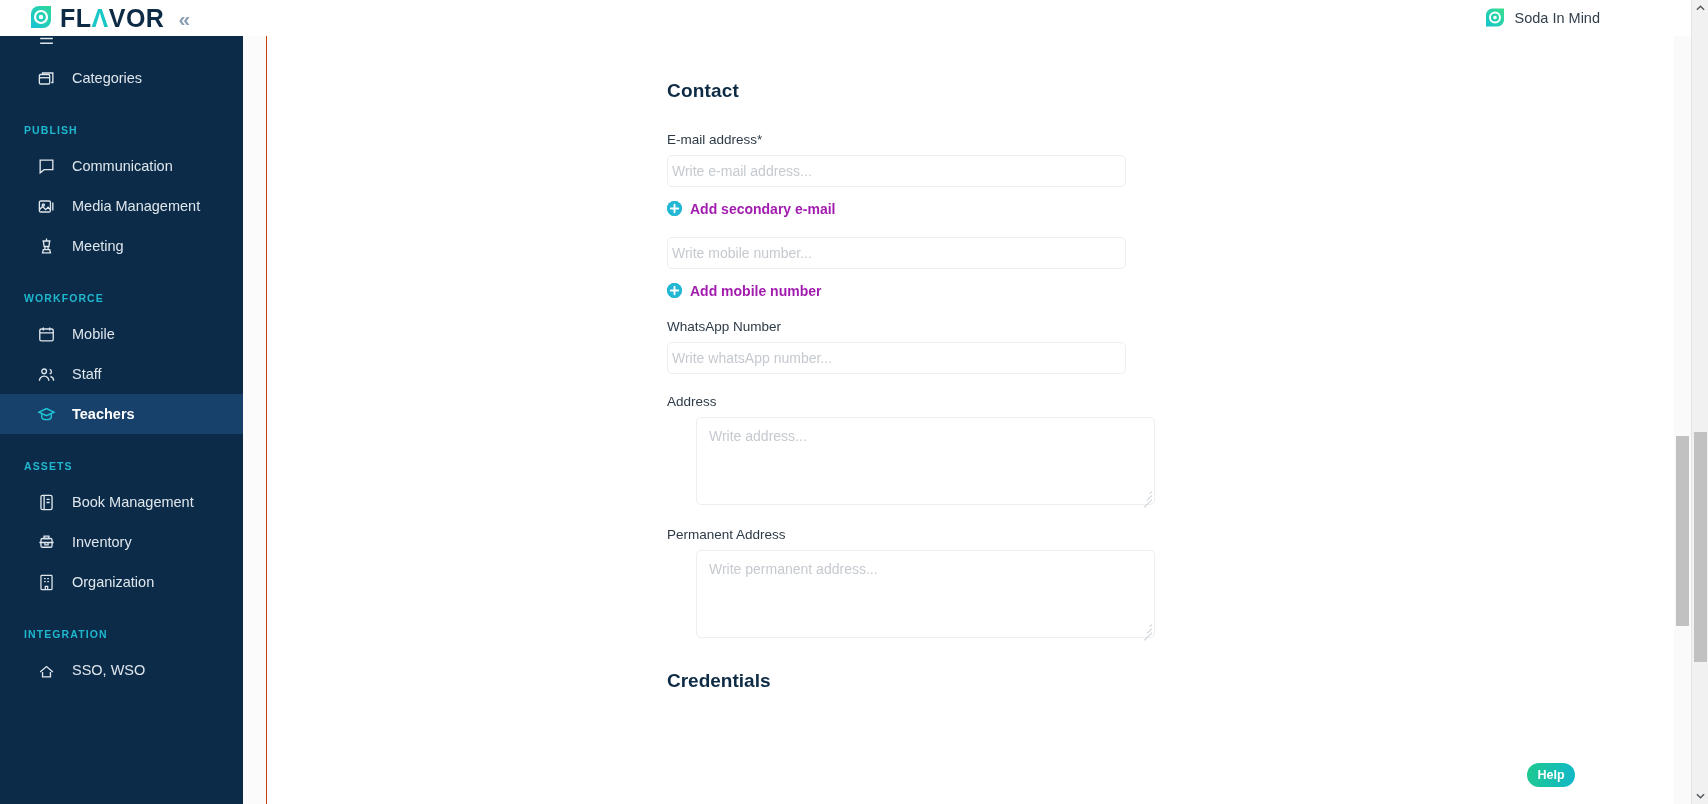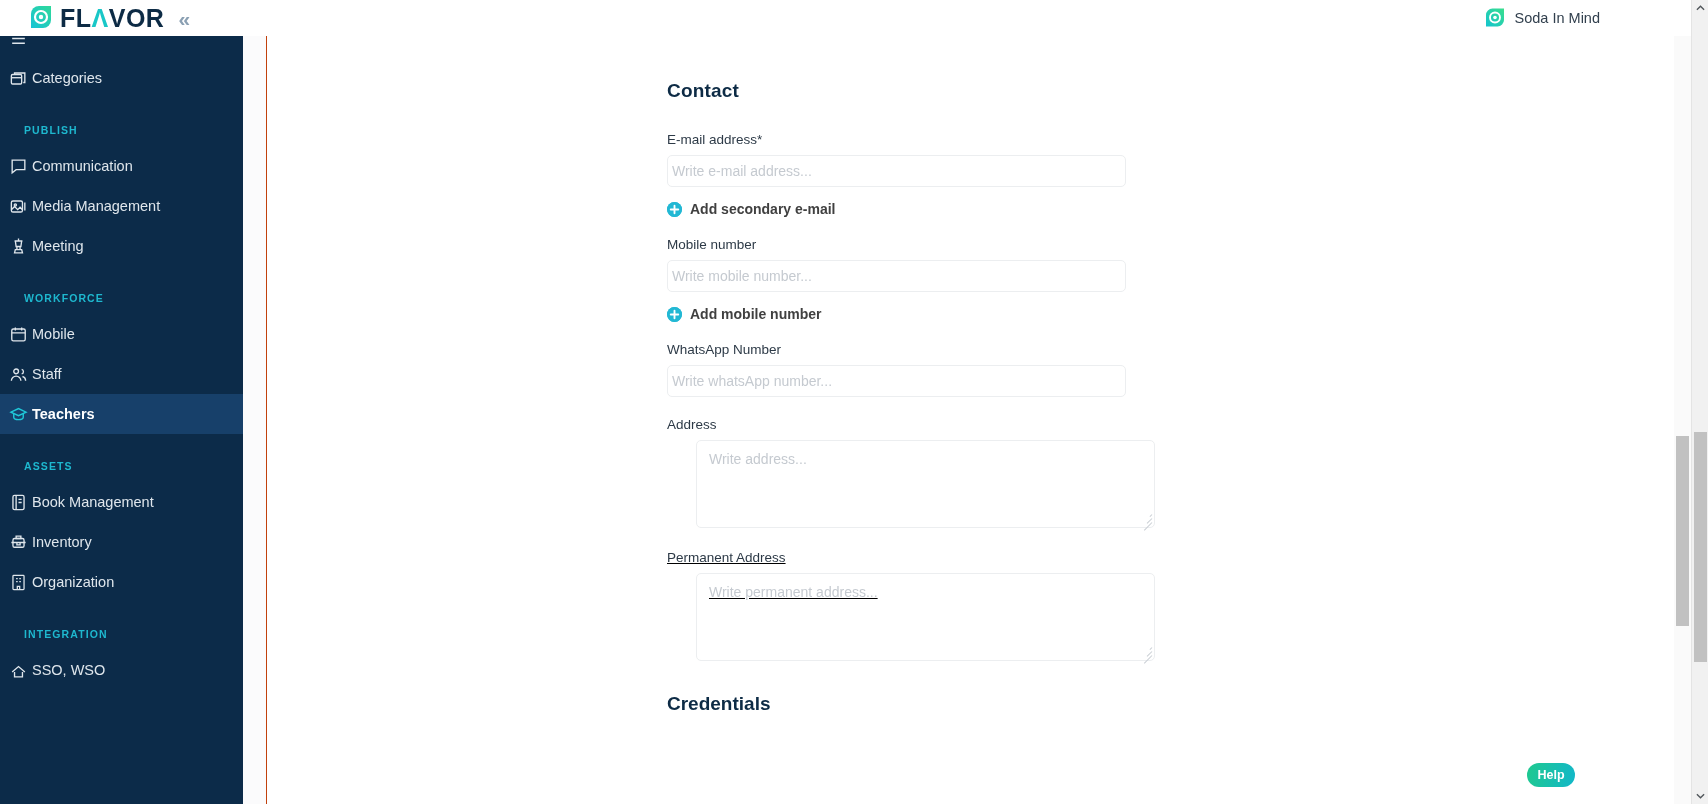--- a/index.html
+++ b/index.html
@@ -40,21 +40,21 @@
   
   .sidebar {
     position: absolute; top: 36px; left: 0;
     width: 243px; height: 768px;
     background: #0c2b49;
     overflow: hidden; z-index: 30;
   }
   .side-scroll { position: absolute; top: -18px; left: 0; width: 243px; }
   .nav-item {
     display: flex; align-items: center;
-    height: 40px; padding-left: 8px; gap: 4px;
+    height: 40px; padding-left: 36px; gap: 16px;
     color: #dfe6ec; font-size: 14.5px; cursor: pointer;
   }
   .nav-item.active { background: #17406a; color: #ffffff; font-weight: bold; }
   .nav-item.active .nav-ico { color: #1fc8d8; }
   .nav-ico {
     width: 20px; height: 20px; flex: 0 0 20px;
     display: flex; align-items: center; justify-content: center;
     color: #dfe6ec;
   }
   .nav-ico svg { width: 19px; height: 19px; display: block; }
@@ -113,22 +113,22 @@
   .grip i {
     position: absolute; right: 0; display: block;
     height: 1px; background: #c9ced4; transform: rotate(-45deg);
     transform-origin: right center;
   }
   .grip i:nth-child(1) { bottom: 2px; width: 11px; }
   .grip i:nth-child(2) { bottom: 6px; width: 7px; }
   .grip i:nth-child(3) { bottom: 10px; width: 3px; }
 
   .add-link {
-    display: flex; align-items: center; gap: 8px;
-    color: #404040; font-size: 14px; font-weight: bold;
+    display: flex; gap: 8px;
+    color: #a21caf; font-size: 14px; font-weight: bold;
     margin-top: 9px; margin-bottom: 20px; cursor: pointer;
   }
   .plus-ico {
     width: 15px; height: 15px; border-radius: 50%;
     background: #22b8d4; color: #fff; font-size: 13px;
     line-height: 14px; text-align: center; font-weight: bold;
     flex: 0 0 15px;
   }
   .plus-ico svg { width: 15px; height: 15px; display: block; }
   .next-section {
@@ -354,21 +354,20 @@
         <span class="plus-ico">
           <svg viewBox="0 0 16 16">
               <circle cx="8" cy="8" r="8" fill="#22b8d4"></circle>
               <path d="M8 4v8M4 8h8" stroke="#fff" stroke-width="2" stroke-linecap="round"></path>
             </svg>
         </span>
         <span>Add secondary e-mail</span>
       </div>
 
       <div class="field">
-        <label class="field-label">Mobile number</label>
         <input class="txt-input" type="text" placeholder="Write mobile number..." style="">
       </div>
       <div class="add-link">
         <span class="plus-ico">
           <svg viewBox="0 0 16 16">
               <circle cx="8" cy="8" r="8" fill="#22b8d4"></circle>
               <path d="M8 4v8M4 8h8" stroke="#fff" stroke-width="2" stroke-linecap="round"></path>
             </svg>
         </span>
         <span>Add mobile number</span>
@@ -384,21 +383,21 @@
         <div class="area-box">
           <textarea class="txt-area" placeholder="Write address..." style=""></textarea>
           <span class="grip">
               <i></i>
               <i></i>
               <i></i>
             </span>
         </div>
       </div>
 
-      <div class="field" style="margin-bottom:0;text-decoration:underline;">
+      <div class="field" style="margin-bottom:0;">
         <label class="field-label">Permanent Address</label>
         <div class="area-box">
           <textarea class="txt-area" placeholder="Write permanent address..." style=""></textarea>
           <span class="grip">
               <i></i>
               <i></i>
               <i></i>
             </span>
         </div>
       </div>

